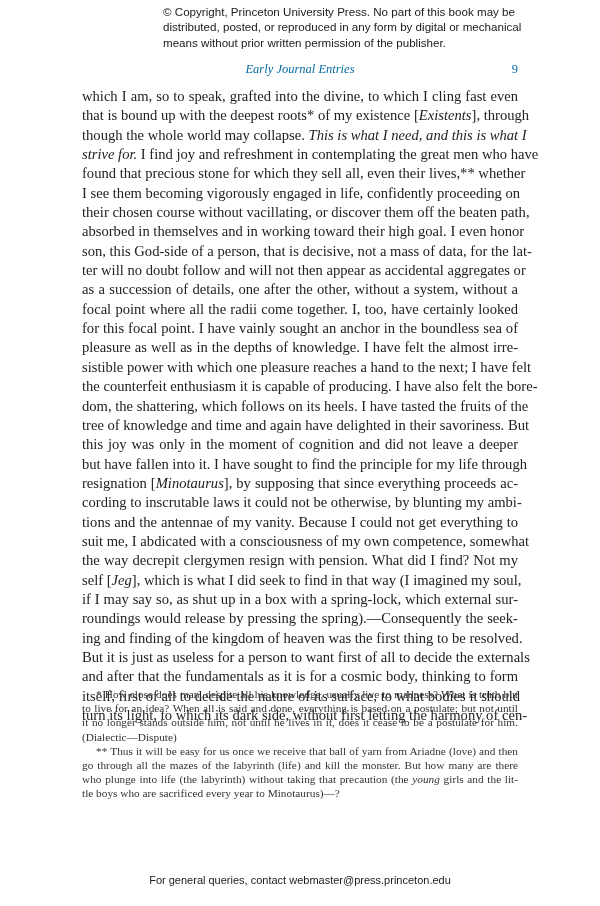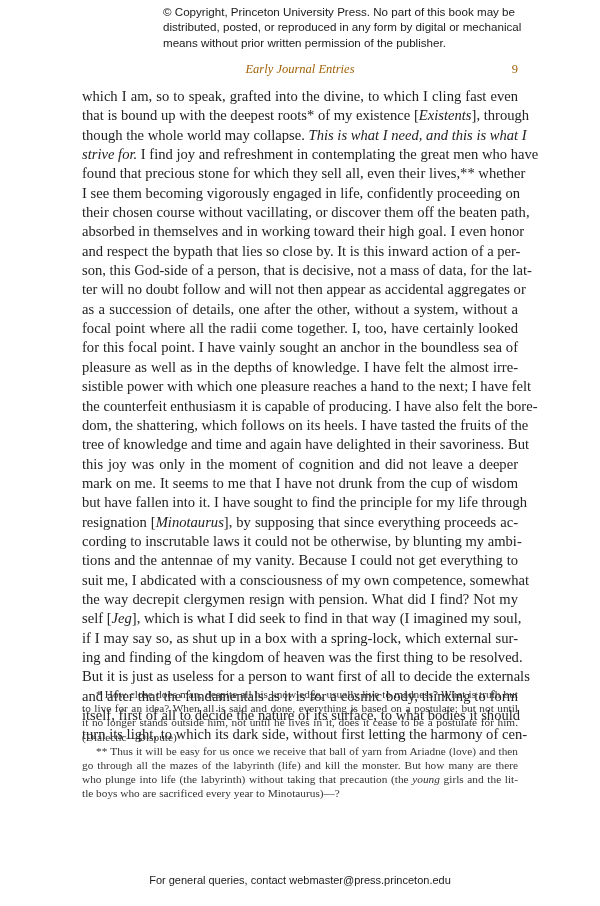--- a/index.html
+++ b/index.html
@@ -5,21 +5,21 @@
   html, body { margin: 0; padding: 0; background: #ffffff; }
   body { width: 600px; height: 906px; position: relative; overflow: hidden; }
   .copyright {
     position: absolute; left: 131px; top: 4px; width: 380px;
     font-family: "Liberation Sans", sans-serif; font-size: 11.6px; line-height: 15.3px;
     color: #1a1a1a;
     margin-left: 32px;
   }
   .running-head {
     position: absolute; left: 82px; top: 62px; width: 436px; height: 16px;
-    font-family: "Liberation Serif", serif; font-size: 12.5px; color: #a16207;
+    font-family: "Liberation Serif", serif; font-size: 12.5px; color: #0369a1;
   }
   .running-title { position: absolute; left: 0; right: 0; text-align: center; font-style: italic; }
   .page-number { position: absolute; right: 0; top: 0; }
   .body-text {
     position: absolute; left: 82px; top: 87px; width: 436px;
     font-family: "Liberation Serif", serif; font-size: 14.6px; line-height: 19.35px;
     color: #222; text-align: justify;
   }
   .line { display: block; text-align: justify; text-align-last: justify; white-space: nowrap; height: 19.35px; }
   .line.last { text-align-last: left; }
@@ -52,41 +52,40 @@
 
 <div class="body-text" id="body-text">
     <span class="line"><span>which I am, so to speak, grafted into the divine, to which I cling fast even</span></span>
     <span class="line"><span>that is bound up with the deepest roots* of my existence [</span><i>Existents</i><span>], through</span></span>
     <span class="line"><span>though the whole world may collapse. </span><i>This is what I need, and this is what I</i></span>
     <span class="line"><i>strive for.</i><span> I find joy and refreshment in contemplating the great men who have</span></span>
     <span class="line"><span>found that precious stone for which they sell all, even their lives,** whether</span></span>
     <span class="line"><span>I see them becoming vigorously engaged in life, confidently proceeding on</span></span>
     <span class="line"><span>their chosen course without vacillating, or discover them off the beaten path,</span></span>
     <span class="line"><span>absorbed in themselves and in working toward their high goal. I even honor</span></span>
-    <span class="line"><span>and respect the bypath that lies so close by. It is this inward action of a per-</span></span>
     <span class="line"><span>son, this God-side of a person, that is decisive, not a mass of data, for the lat-</span></span>
     <span class="line"><span>ter will no doubt follow and will not then appear as accidental aggregates or</span></span>
     <span class="line"><span>as a succession of details, one after the other, without a system, without a</span></span>
     <span class="line"><span>focal point where all the radii come together. I, too, have certainly looked</span></span>
     <span class="line"><span>for this focal point. I have vainly sought an anchor in the boundless sea of</span></span>
     <span class="line"><span>pleasure as well as in the depths of knowledge. I have felt the almost irre-</span></span>
     <span class="line"><span>sistible power with which one pleasure reaches a hand to the next; I have felt</span></span>
     <span class="line"><span>the counterfeit enthusiasm it is capable of producing. I have also felt the bore-</span></span>
     <span class="line"><span>dom, the shattering, which follows on its heels. I have tasted the fruits of the</span></span>
     <span class="line"><span>tree of knowledge and time and again have delighted in their savoriness. But</span></span>
     <span class="line"><span>this joy was only in the moment of cognition and did not leave a deeper</span></span>
-    <span class="line"><span>mark on me. It seems to me that I have not drunk from the cup of wisdom</span></span>
     <span class="line"><span>but have fallen into it. I have sought to find the principle for my life through</span></span>
     <span class="line"><span>resignation [</span><i>Minotaurus</i><span>], by supposing that since everything proceeds ac-</span></span>
     <span class="line"><span>cording to inscrutable laws it could not be otherwise, by blunting my ambi-</span></span>
     <span class="line"><span>tions and the antennae of my vanity. Because I could not get everything to</span></span>
     <span class="line"><span>suit me, I abdicated with a consciousness of my own competence, somewhat</span></span>
     <span class="line"><span>the way decrepit clergymen resign with pension. What did I find? Not my</span></span>
     <span class="line"><span>self [</span><i>Jeg</i><span>], which is what I did seek to find in that way (I imagined my soul,</span></span>
     <span class="line"><span>if I may say so, as shut up in a box with a spring-lock, which external sur-</span></span>
+    <span class="line"><span>roundings would release by pressing the spring).—Consequently the seek-</span></span>
     <span class="line"><span>ing and finding of the kingdom of heaven was the first thing to be resolved.</span></span>
     <span class="line"><span>But it is just as useless for a person to want first of all to decide the externals</span></span>
     <span class="line"><span>and after that the fundamentals as it is for a cosmic body, thinking to form</span></span>
     <span class="line"><span>itself, first of all to decide the nature of its surface, to what bodies it should</span></span>
     <span class="line last"><span>turn its light, to which its dark side, without first letting the harmony of cen-</span></span>
   </div>
 
 <div class="footnotes">
   <div id="fn1">
       <span class="fn-line indent"><span>* How close does man, despite all his knowledge, usually live to madness? What is truth but</span></span>

